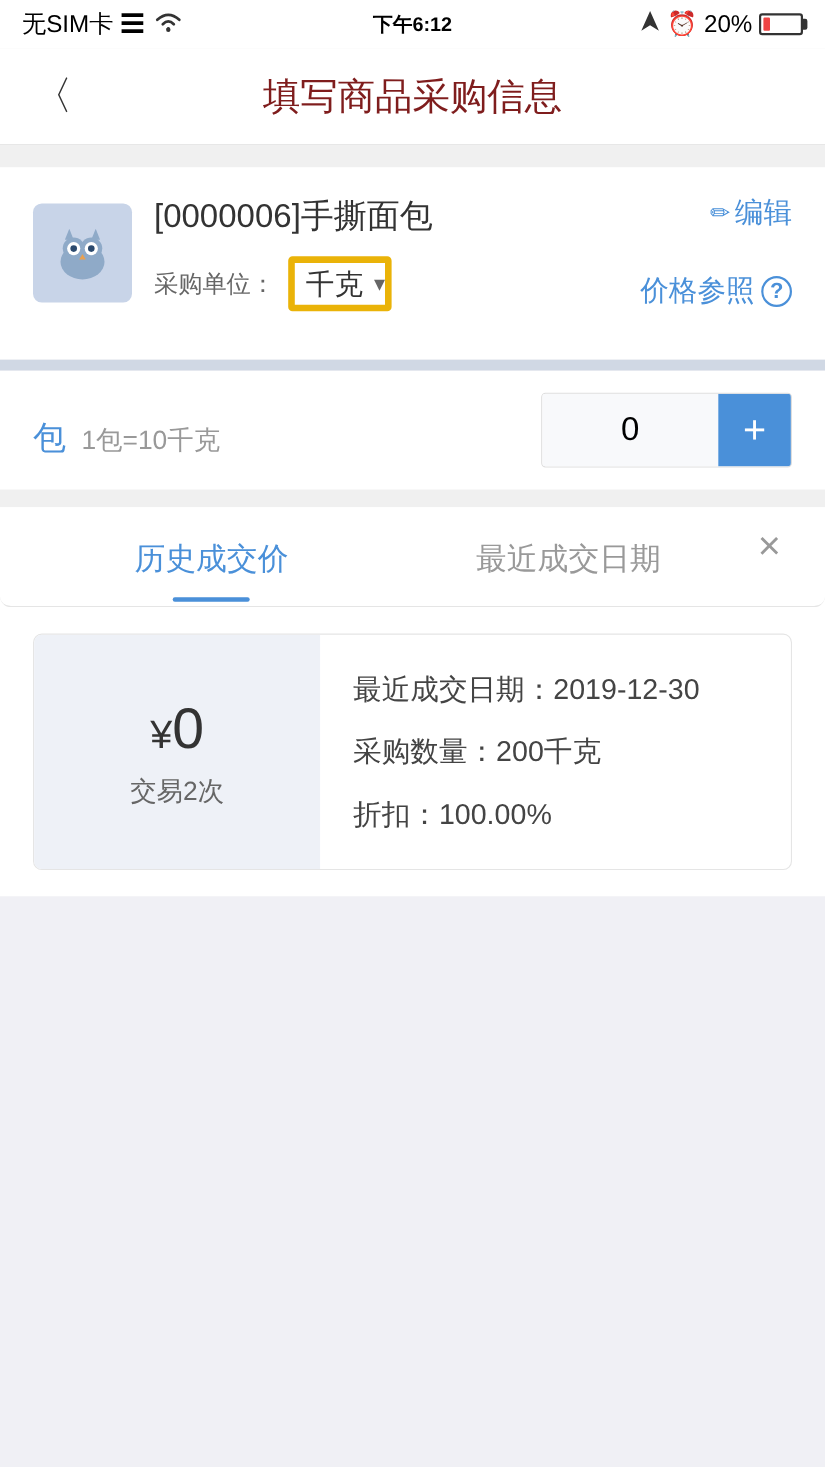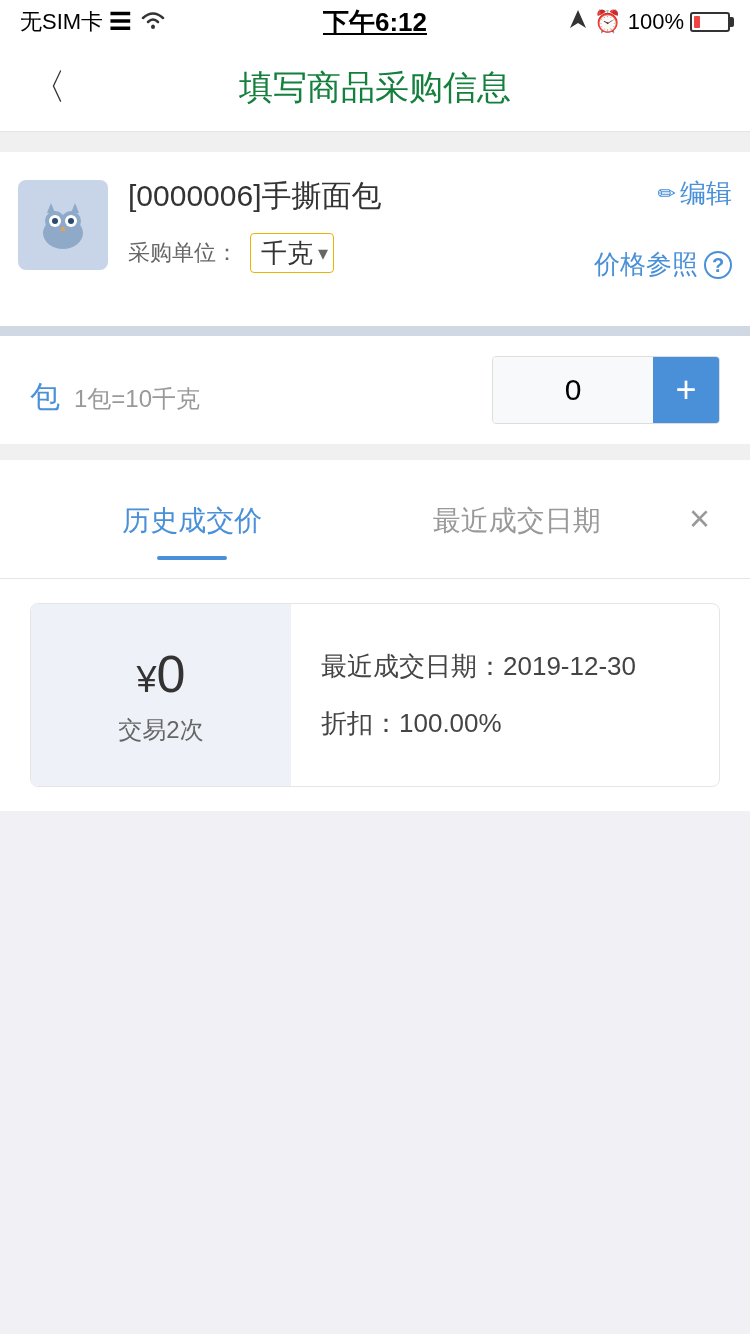--- a/index.html
+++ b/index.html
@@ -24,26 +24,25 @@
       font-size: 24px;
       font-weight: 500;
     }
     .status-left {
       display: flex;
       align-items: center;
       gap: 8px;
       font-size: 22px;
     }
     .status-center {
-      font-size: 26px;
+      font-size: 18px;
       font-weight: 600;
       position: absolute;
       left: 50%;
       transform: translateX(-50%);
-      text-decoration: underline;
     }
     .status-right {
       display: flex;
       align-items: center;
       gap: 6px;
       font-size: 22px;
     }
     .battery-icon {
       width: 40px;
       height: 20px;
@@ -88,28 +87,28 @@
       color: #333;
       cursor: pointer;
       padding: 10px 10px 10px 0;
     }
     .nav-title {
       position: absolute;
       left: 50%;
       transform: translateX(-50%);
       font-size: 34px;
       font-weight: 500;
-      color: #15803d;
+      color: #7f1d1d;
     }
 
     
     .product-section {
       background: #fff;
       margin-top: 20px;
-      padding: 24px 18px;
+      padding: 24px 30px;
     }
     .product-header {
       display: flex;
       align-items: flex-start;
       justify-content: space-between;
       margin-bottom: 20px;
     }
     .product-left {
       display: flex;
       align-items: center;
@@ -145,21 +144,21 @@
     .product-unit-row {
       display: flex;
       align-items: center;
       gap: 12px;
     }
     .unit-label {
       font-size: 22px;
       color: #666;
     }
     .unit-select {
-      border: 1px solid #eab308;
+      border: 6px solid #eab308;
       border-radius: 4px;
       padding: 4px 20px 4px 10px;
       font-size: 26px;
       color: #333;
       background: #fff;
       appearance: none;
       -webkit-appearance: none;
       position: relative;
     }
     .unit-select-wrapper {
@@ -257,24 +256,24 @@
       border: none;
     }
 
     
     .tabs-section {
       background: #fff;
       margin-top: 16px;
     }
     .tabs-header {
       display: flex;
-      align-items: center;
-      padding: 18px 30px;
+      padding: 4px 30px;
       border-bottom: 1px solid #e5e5e5;
       position: relative;
+      border-radius: 10px;
     }
     .tab-item {
       flex: 1;
       text-align: center;
       padding: 24px 0 20px;
       font-size: 28px;
       color: #999;
       cursor: pointer;
       position: relative;
     }
@@ -387,21 +386,21 @@
     </span>
   </div>
   <div class="status-center">下午6:12</div>
   <div class="status-right">
     <span>
       <svg width="20" height="22" viewBox="0 0 20 22" fill="#333">
         <polygon points="2,20 10,2 18,20 10,15" fill="#333"></polygon>
       </svg>
     </span>
     <span>⏰</span>
-    <span>100%</span>
+    <span>20%</span>
     <span class="battery-icon">
       <span class="battery-fill"></span>
     </span>
   </div>
 </div>
 
 <div class="nav-bar">
   <span class="nav-back">〈</span>
   <span class="nav-title">填写商品采购信息</span>
 </div>
@@ -483,20 +482,23 @@
         <div class="price-value">
           <span class="price-currency">¥</span><span>0</span>
         </div>
         <div class="price-trades">交易2次</div>
       </div>
       <div class="price-card-right">
         <div class="price-detail-row">
           <span>最近成交日期：</span><span>2019-12-30</span>
         </div>
         <div class="price-detail-row">
+          <span>采购数量：</span><span>200千克</span>
+        </div>
+        <div class="price-detail-row">
           <span>折扣：</span><span>100.00%</span>
         </div>
       </div>
     </div>
   </div>
 </div>
 
 <div class="page-bg"></div>
 
 </body></html>

